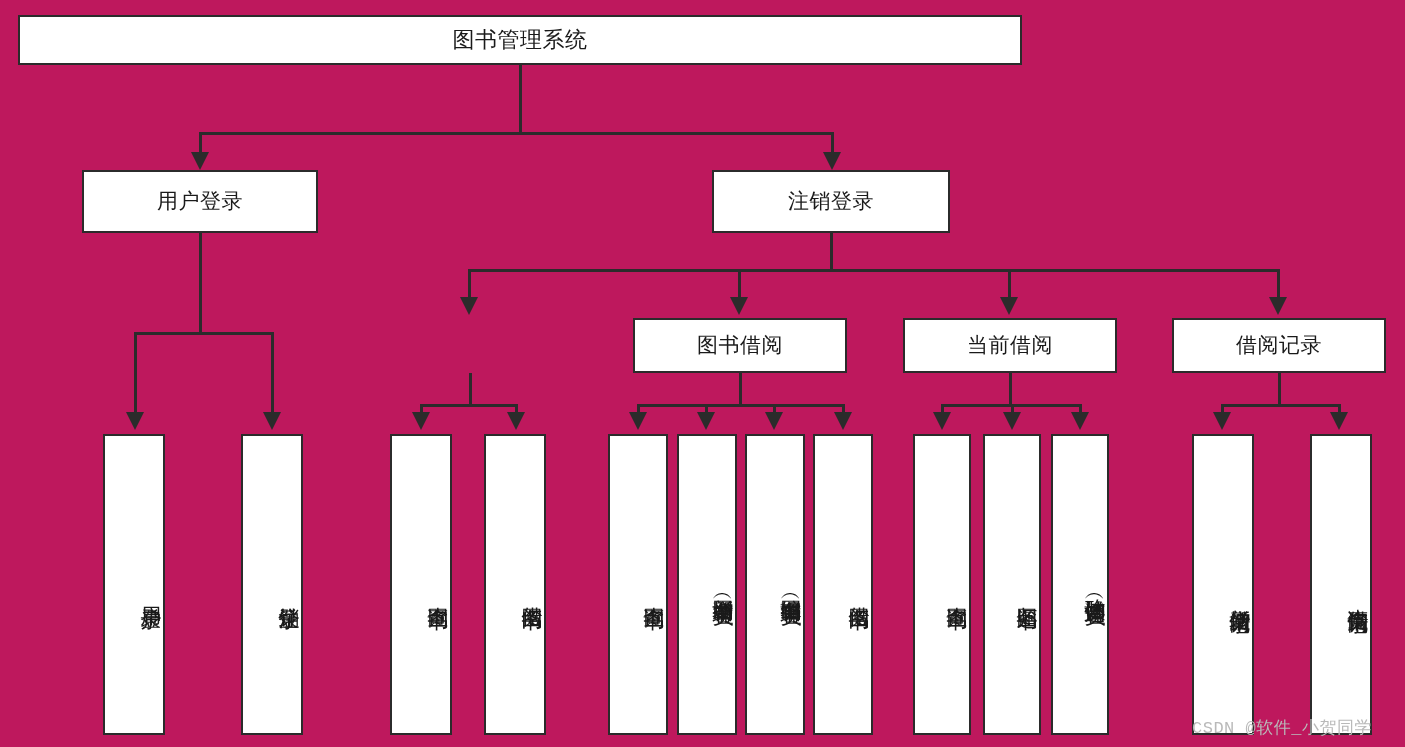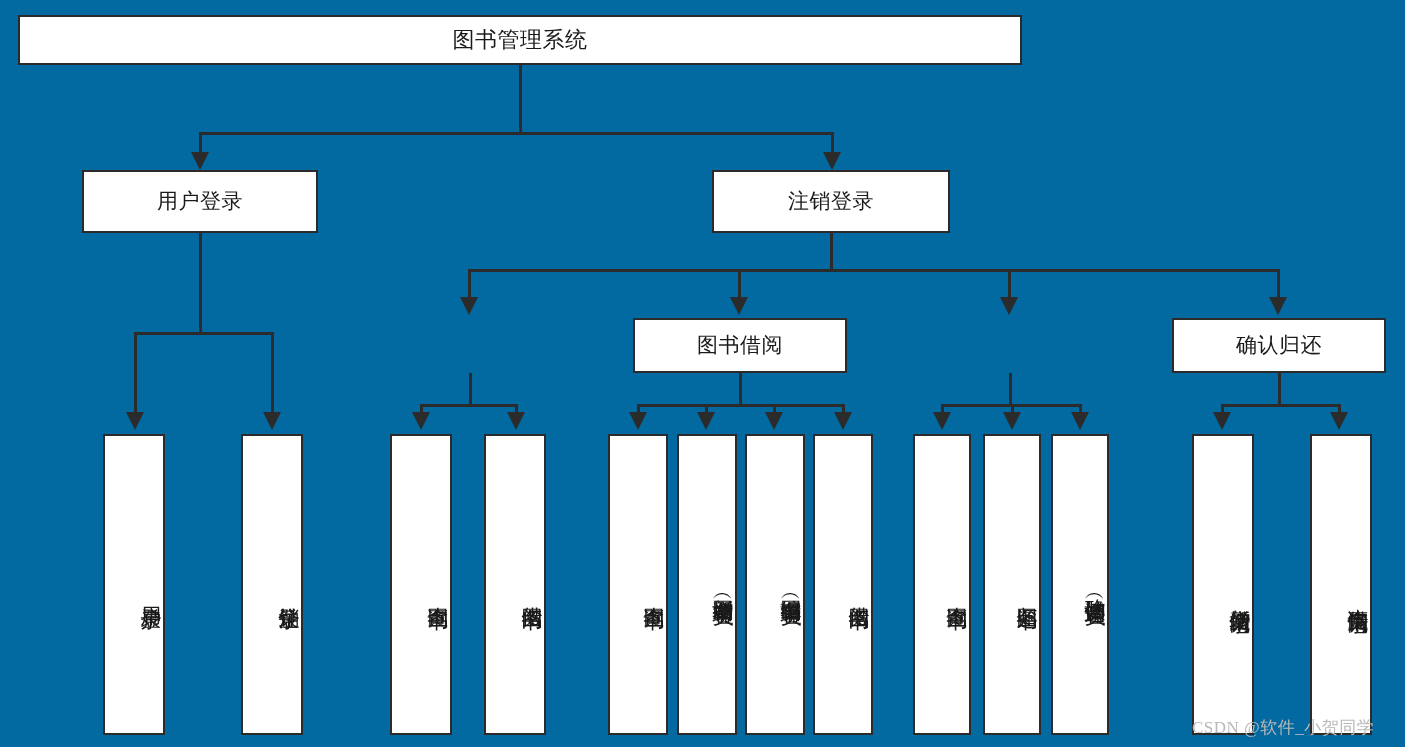--- a/index.html
+++ b/index.html
@@ -4,21 +4,21 @@
 <style>
   html, body {
     margin: 0;
     padding: 0;
     background: #ffffff;
   }
   #canvas {
     position: relative;
     width: 1405px;
     height: 747px;
-    background: #0369a1;
+    background: #be185d;
     font-family: "DejaVu Sans", "Liberation Sans", sans-serif;
     overflow: hidden;
   }
   .node {
     position: absolute;
     box-sizing: border-box;
     border: 2px solid #2b2b2b;
     background: #ffffff;
     display: flex;
     align-items: center;
@@ -56,21 +56,21 @@
     border-left: 9px solid transparent;
     border-right: 9px solid transparent;
     border-top: 18px solid #2b2b2b;
   }
   .watermark {
     position: absolute;
     font-size: 17px;
     color: #b9b9b9;
     letter-spacing: 0.5px;
     white-space: nowrap;
-    font-family: Liberation Serif, serif;
+    font-family: Liberation Mono, monospace;
   }
 </style>
 </head>
 <body>
 
 <div id="canvas">
 
   <div class="node horizontal root" style="left:18px; top:15px; width:1004px; height:50px;">
     <span>图书管理系统</span>
   </div>
@@ -106,23 +106,26 @@
   <div class="edge v" style="left:1008px; top:269px; height:30px;"></div>
   <div class="arrow" style="left:1000px; top:297px;"></div>
   <div class="edge v" style="left:1277px; top:269px; height:30px;"></div>
   <div class="arrow" style="left:1269px; top:297px;"></div>
 
 
   <div class="node horizontal" style="left:633px; top:318px; width:214px; height:55px;align-items:center;">
     <span>图书借阅</span>
   </div>
 
+  <div class="node horizontal" style="left:903px; top:318px; width:214px; height:55px;">
+    <span>当前借阅</span>
+  </div>
 
   <div class="node horizontal" style="left:1172px; top:318px; width:214px; height:55px;">
-    <span>确认归还</span>
+    <span>借阅记录</span>
   </div>
 
   <div class="edge v" style="left:469px; top:373px; height:33px;"></div>
   <div class="edge h" style="left:420px; top:404px; width:98px;"></div>
   <div class="edge v" style="left:420px; top:404px; height:10px;"></div>
   <div class="arrow" style="left:412px; top:412px;"></div>
   <div class="edge v" style="left:515px; top:404px; height:10px;"></div>
   <div class="arrow" style="left:507px; top:412px;"></div>
 
   <div class="edge v" style="left:739px; top:373px; height:33px;"></div>

